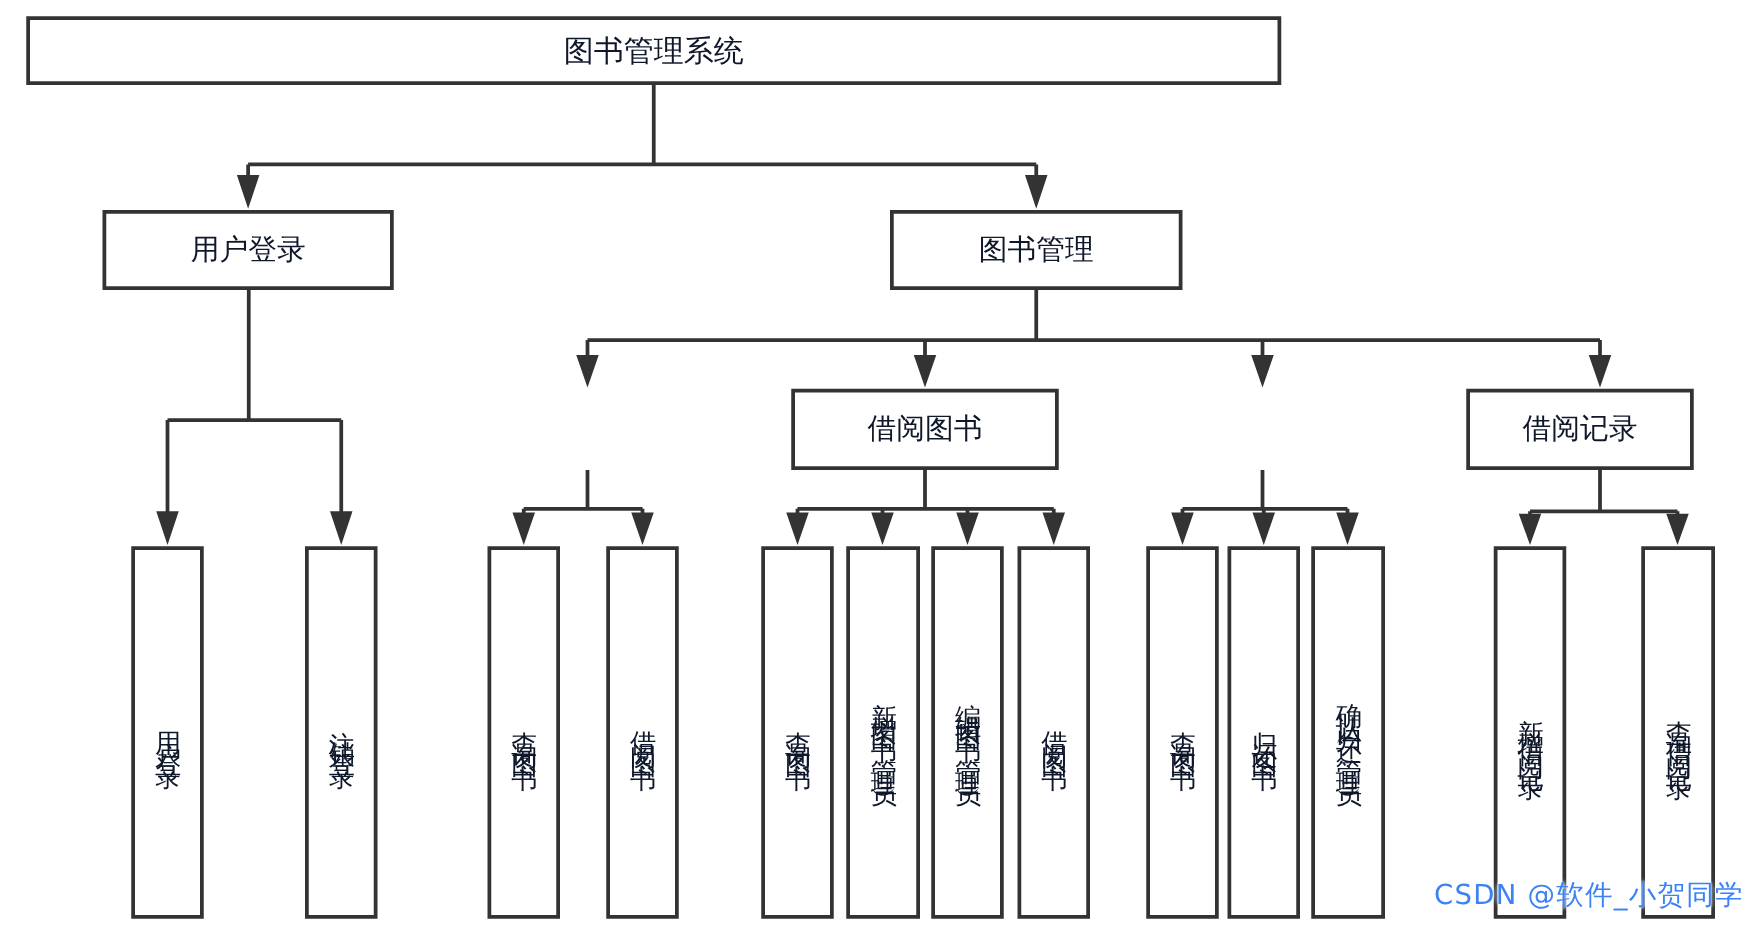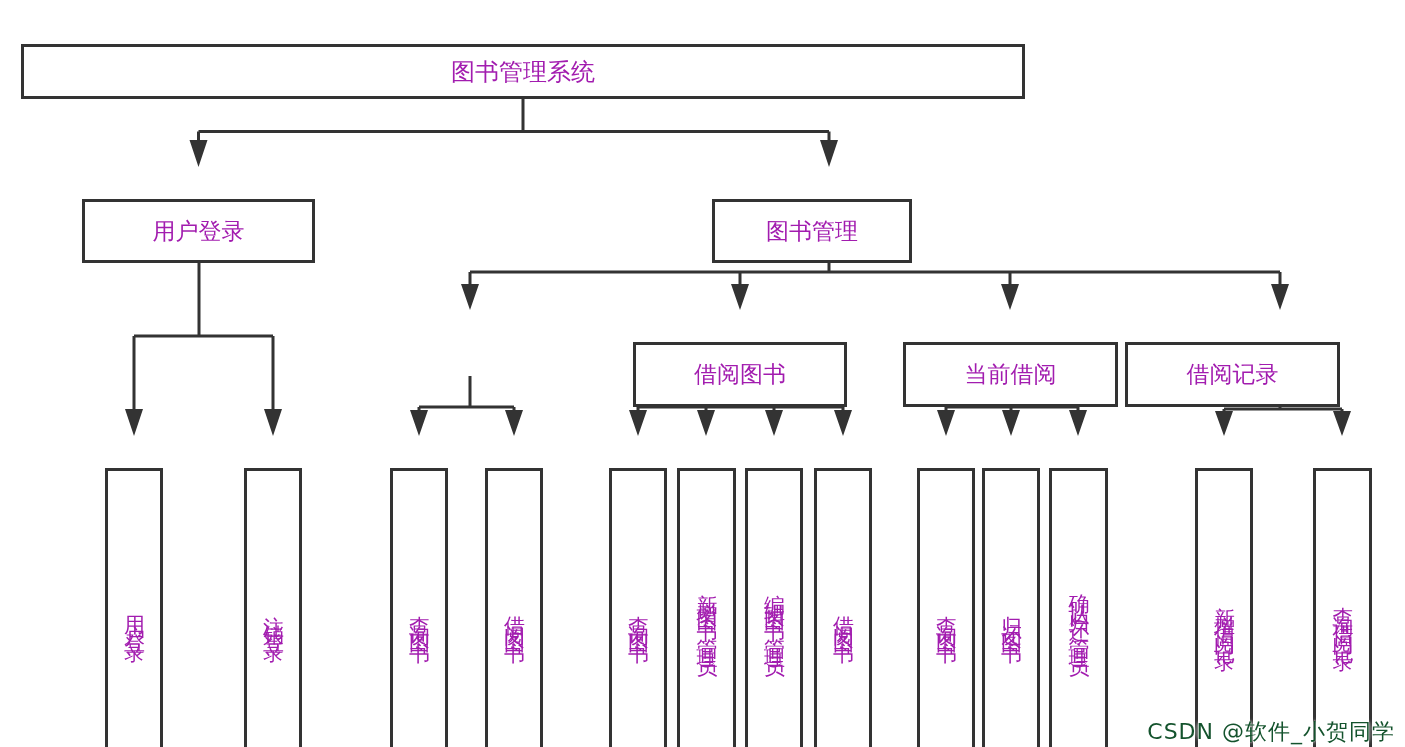--- a/index.html
+++ b/index.html
@@ -15,43 +15,42 @@
     position: absolute;
     left: 0; top: 0;
     width: 1405px; height: 747px;
     pointer-events: none;
   }
   .node {
     position: absolute;
     box-sizing: border-box;
     border: 3px solid #333333;
     background: #ffffff;
-    color: #a21caf;
+    color: #0f172a;
     display: flex;
     align-items: center;
     justify-content: center;
     text-align: center;
     font-size: 23px;
     line-height: 1;
-    margin-top: 31px;
   }
   .node.root    { font-size: 24px; }
   .vnode {
     writing-mode: vertical-rl;
     text-orientation: mixed;
     font-size: 21px;
     letter-spacing: 9px;
     line-height: 1;
   }
   .watermark {
     position: absolute;
     right: 10px;
-    bottom: 0;
+    bottom: 16px;
     font-size: 22px;
-    color: #14532d;
+    color: #3b82f6;
     letter-spacing: 1px;
     text-shadow: 0 0 2px #ffffff, 0 0 4px #ffffff;
     white-space: nowrap;
   }
 </style>
 </head>
 <body>
 
 <div class="canvas">
 
@@ -94,25 +93,24 @@
          M937 410 H955 L946 436 Z
          M1002 410 H1020 L1011 436 Z
          M1069 410 H1087 L1078 436 Z
          M1215 411 H1233 L1224 436 Z
          M1333 411 H1351 L1342 436 Z" fill="#333333" stroke="none"></path>
   </svg>
 
   <div class="node root" style="left:21px; top:13px; width:1004px; height:55px;">图书管理系统</div>
 
   <div class="node" style="left:82px; top:168px; width:233px; height:64px;">用户登录</div>
-  <div class="node" style="left:712px; top:168px; width:200px; height:64px;">图书管理</div>
+  <div class="node" style="left:712px; top:168px; width:234px; height:64px;">图书管理</div>
 
   <div class="node" style="left:633px; top:311px; width:214px; height:65px;">借阅图书</div>
-  <div class="node" style="left:903px; top:311px; width:215px; height:65px;">当前借阅</div>
-  <div class="node" style="left:1125px; top:311px; width:215px; height:65px;">借阅记录</div>
+  <div class="node" style="left:1173px; top:311px; width:182px; height:65px;">借阅记录</div>
 
   <div class="node vnode" style="left:105px; top:437px; width:58px; height:298px;">用户登录</div>
   <div class="node vnode" style="left:244px; top:437px; width:58px; height:298px;">注销登录</div>
 
   <div class="node vnode" style="left:390px; top:437px; width:58px; height:298px;">查询图书</div>
   <div class="node vnode" style="left:485px; top:437px; width:58px; height:298px;">借阅图书</div>
 
   <div class="node vnode" style="left:609px; top:437px; width:58px; height:298px;">查询图书</div>
   <div class="node vnode" style="left:677px; top:437px; width:59px; height:298px;">新增图书（管理员）</div>
   <div class="node vnode" style="left:745px; top:437px; width:58px; height:298px;">编辑图书（管理员）</div>

